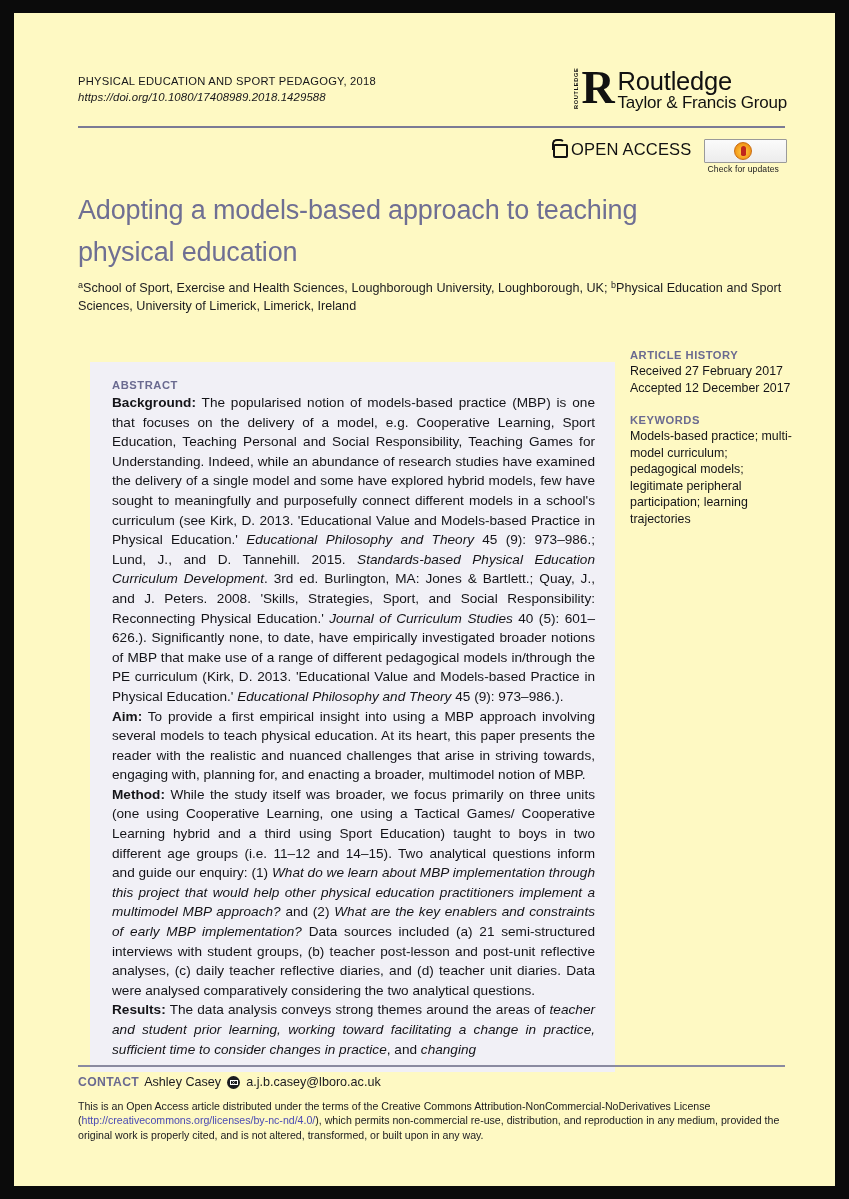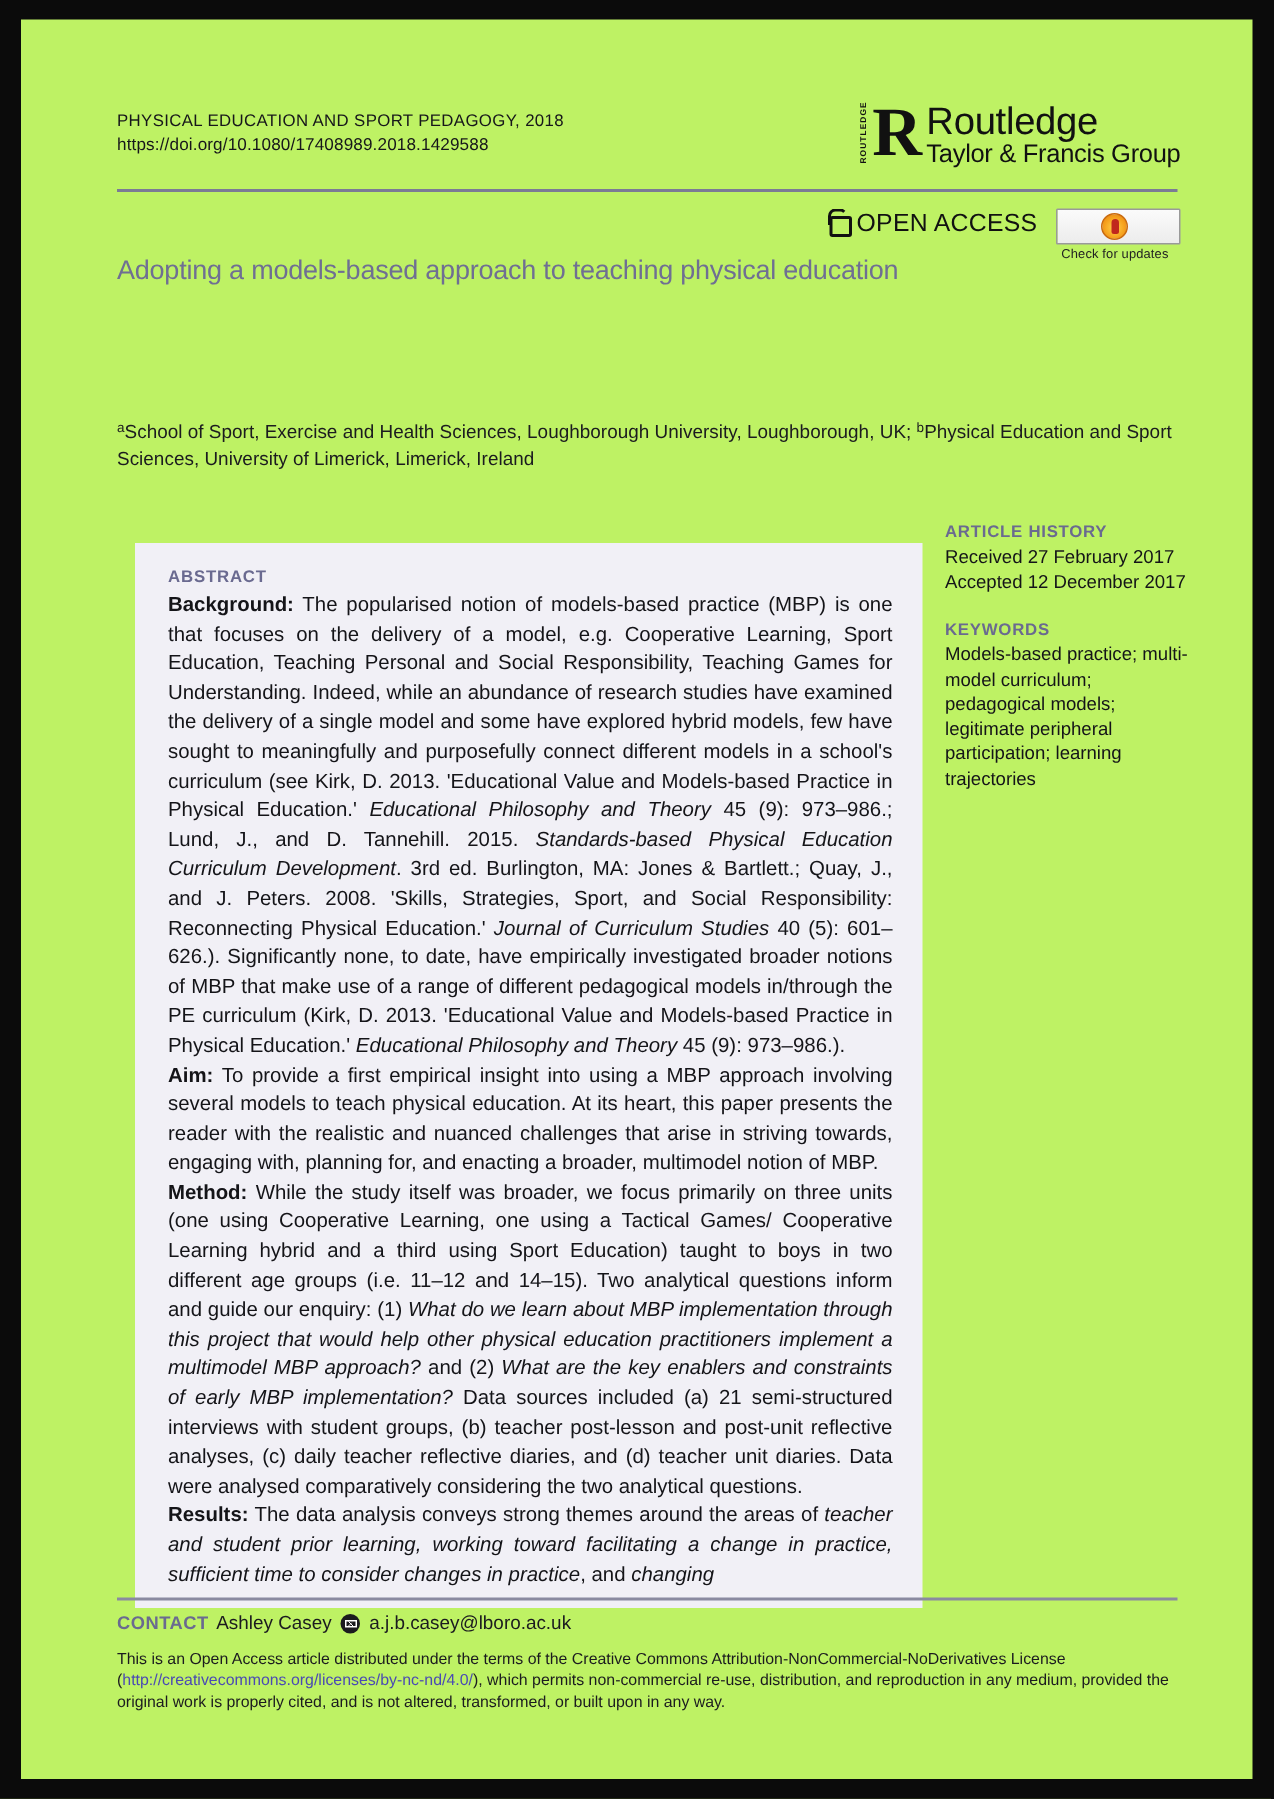--- a/index.html
+++ b/index.html
@@ -22,21 +22,21 @@
     height: 1199px;
     background: #0b0b0b;
     box-sizing: border-box;
   }
   .page {
     position: absolute;
     left: 14px;
     top: 13px;
     width: 821px;
     height: 1173px;
-    background: #bef264;
+    background: #fef9c3;
     box-sizing: border-box;
     overflow: hidden;
   }
   .page-inner {
     position: relative;
     width: 100%;
     height: 100%;
     padding: 0;
   }
 
@@ -51,20 +51,21 @@
     font-size: 11.2px;
     letter-spacing: 0.25px;
     color: #16161a;
     line-height: 1.45;
   }
   .doi-line {
     font-size: 11.4px;
     color: #16161a;
     line-height: 1.45;
     letter-spacing: 0.1px;
+    font-style: italic;
   }
 
   .publisher-logo {
     position: absolute;
     right: 48px;
     top: 53px;
     display: flex;
     align-items: flex-start;
     gap: 7px;
   }
@@ -198,24 +199,24 @@
     font-size: 8.6px;
     color: #222;
     letter-spacing: 0.1px;
     white-space: nowrap;
   }
 
   
   .title {
     position: absolute;
     left: 64px;
-    top: 152px;
+    top: 176px;
     width: 640px;
-    font-size: 18px;
-    line-height: 31px;
+    font-size: 27px;
+    line-height: 42px;
     color: #6f6f93;
     letter-spacing: -0.15px;
   }
   .authors {
     position: absolute;
     left: 64px;
     top: 232px;
     width: 700px;
     font-size: 17.5px;
     color: #1b1b1f;

